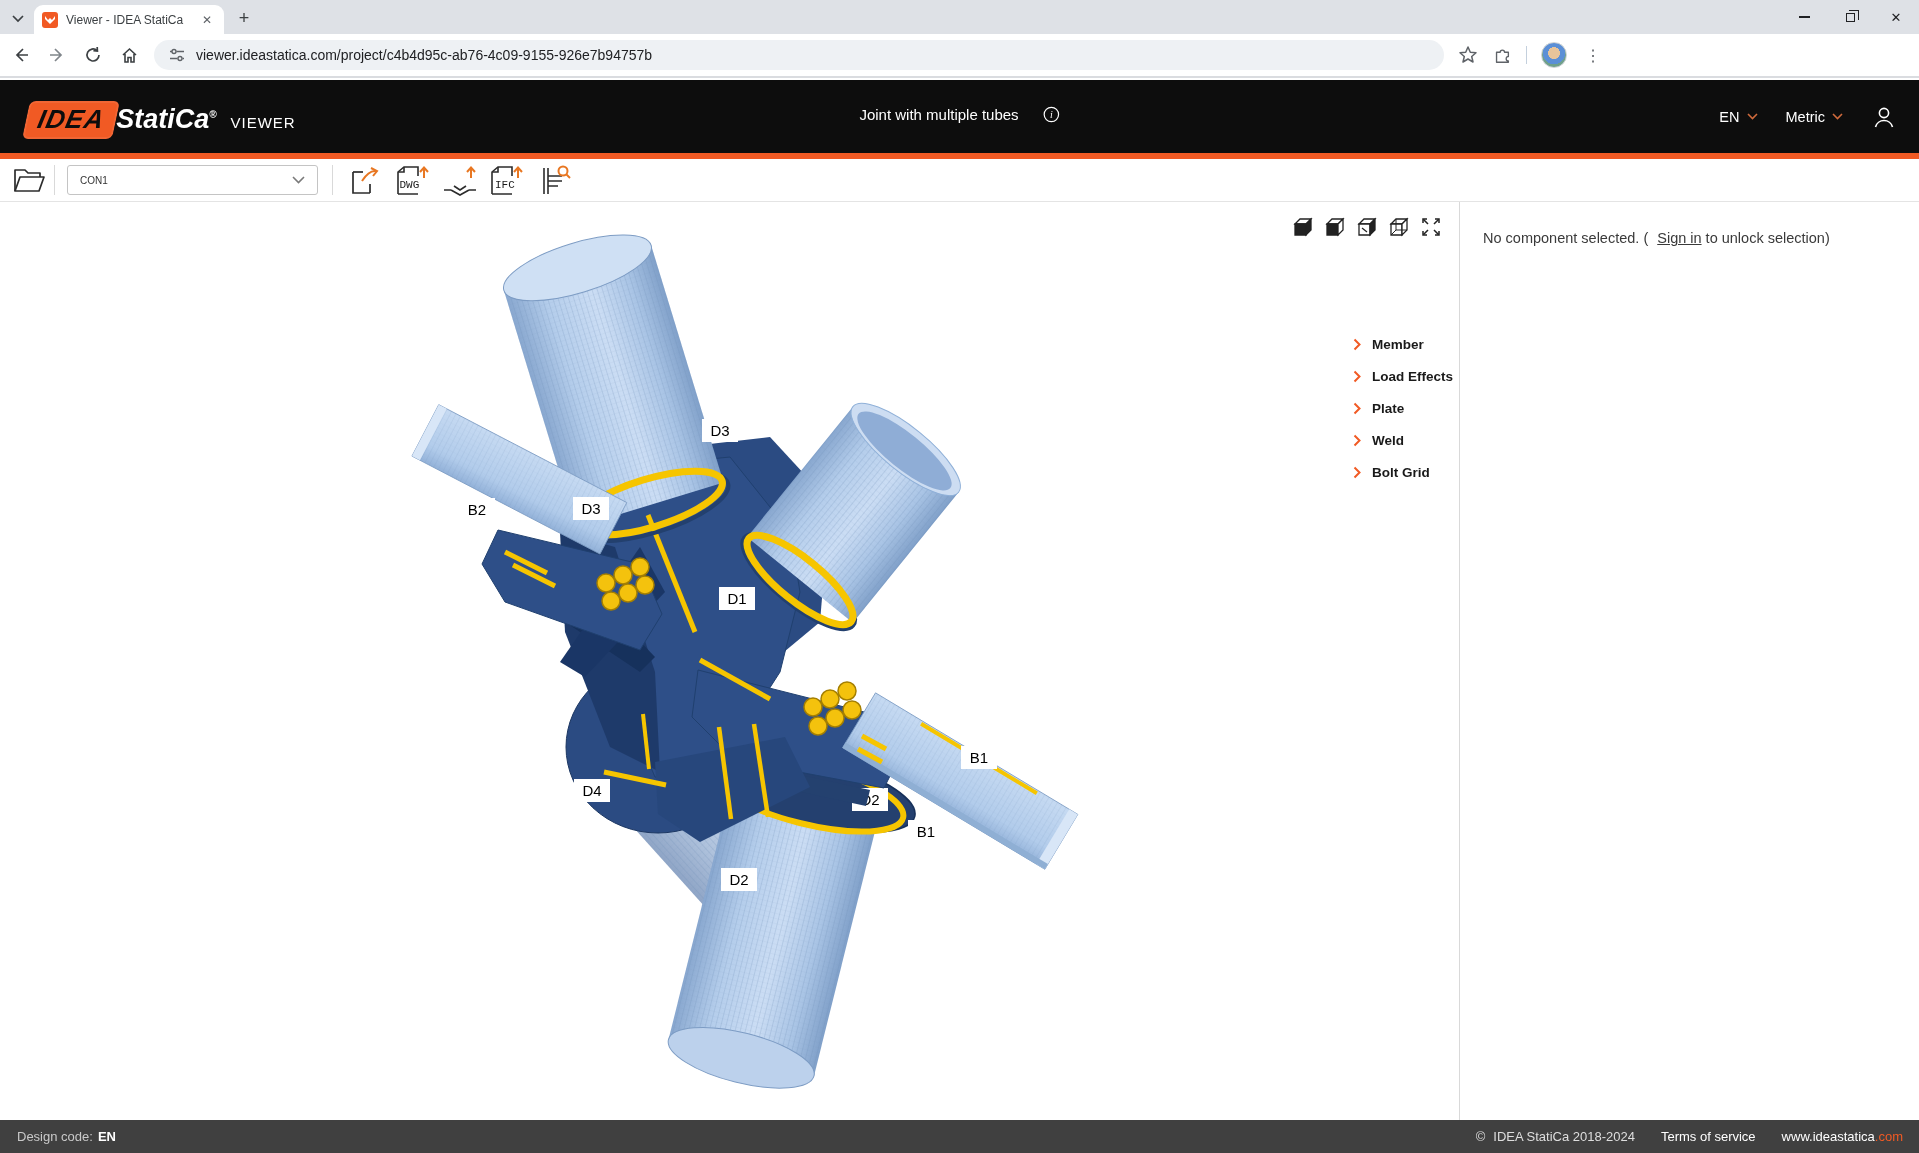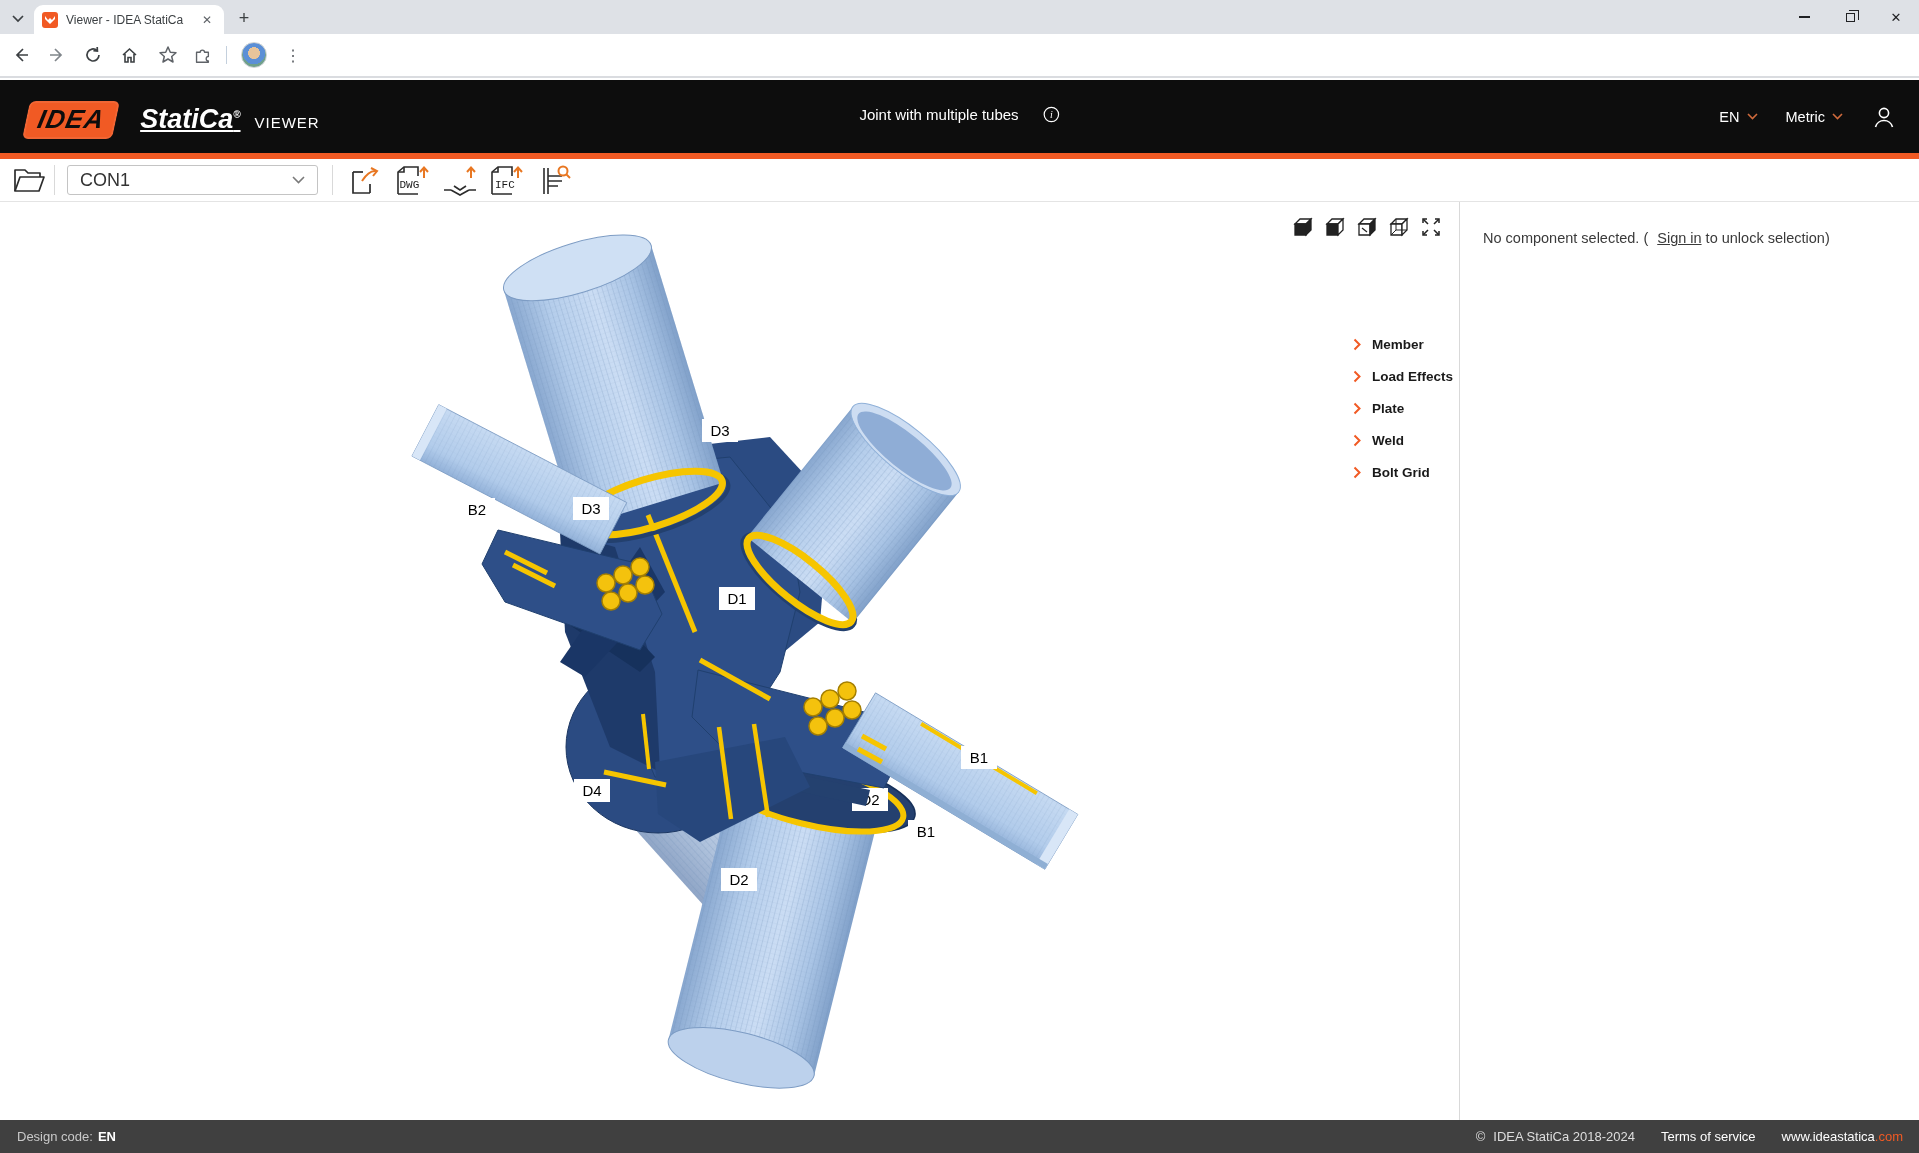--- a/index.html
+++ b/index.html
@@ -28,34 +28,34 @@
   .omni-right { display:flex; align-items:center; margin-left:14px; gap:14px; }
   .avatar { width:26px; height:26px; border-radius:50%; background:radial-gradient(circle at 50% 42%, #e8c49a 0 32%, #5b8fd6 33% 60%, #6fa08b 61%); border:1px solid #cdd1d5; cursor:pointer; }
   .chrome-sep { width:1px; height:18px; background:#c4d0dd; }
   .more-dots { font-size:16px; color:#5f6368; cursor:pointer; padding:0 4px; }
 
   
   .appheader { position:absolute; left:0; top:80px; width:1919px; height:73px; background:#0d0d0d; }
   .logo-wrap { position:absolute; left:26px; top:21px; display:flex; align-items:baseline; }
   .logo-idea { display:inline-block; background:#f15a24; transform:skewX(-12deg); border-radius:6px; padding:1px 10px 2px; border:2px solid #f8b79a22; }
   .logo-idea span { display:inline-block; transform:skewX(0deg); font-size:26px; font-weight:bold; font-style:italic; color:#0d0d0d; letter-spacing:1px; }
-  .logo-statica { color:#fff; font-size:27px; font-weight:bold; font-style:italic; margin-left:24px;text-decoration:underline; }
+  .logo-statica { color:#fff; font-size:27px; font-weight:bold; font-style:italic; margin-left:0; }
   .logo-reg { color:#fff; font-size:10px; vertical-align:super; }
   .logo-viewer { color:#fff; font-size:15px; letter-spacing:1px; margin-left:14px; }
   .header-title { position:absolute; left:50%; top:26px; transform:translateX(-50%); color:#fff; font-size:15px; display:flex; align-items:center; gap:24px; white-space:nowrap; }
   .header-right { position:absolute; right:22px; top:0; height:73px; display:flex; align-items:center; gap:28px; }
   .hdr-dd { display:flex; align-items:center; gap:7px; color:#fff; font-size:14.5px; cursor:pointer; }
   .orange-bar { position:absolute; left:0; top:153px; width:1919px; height:6px; background:#f15a24; }
 
   
   .toolbar { position:absolute; left:0; top:159px; width:1919px; height:43px; background:#fff; border-bottom:1px solid #e4e4e4; display:flex; align-items:center; }
   .tb-btn { width:38px; height:38px; display:flex; align-items:center; justify-content:center; cursor:pointer; background:transparent; border:none; }
   .tb-sep { width:1px; height:30px; background:#d9d9d9; margin:0 6px; }
   .con-select { width:251px; height:30px; border:1px solid #c4c4c4; border-radius:3px; background:#fff; display:flex; align-items:center; padding:0 12px; margin-left:6px; cursor:pointer; }
-  .con-select span.val { font-size:18px; color:#333; flex:1; }
+  .con-select span.val { font-size:10px; color:#333; flex:1; }
   .icongroup { display:flex; align-items:center; margin-left:8px; gap:9px; }
 
   
   .main { position:absolute; left:0; top:202px; width:1919px; height:918px; background:#fff; }
   .scene-svg { position:absolute; left:0; top:0; cursor:grab; }
   .view-toolbar { position:absolute; left:1291px; top:13px; display:flex; gap:8px; align-items:center; }
   .view-btn { width:24px; height:24px; display:flex; align-items:center; justify-content:center; cursor:pointer; background:transparent; border:none; }
   .tree { position:absolute; left:1353px; top:126px; width:158px; }
   .tree-item { height:32px; display:flex; align-items:center; gap:11px; cursor:pointer; }
   .tree-item span { font-size:13.5px; font-weight:bold; color:#1a1a1a; }
@@ -122,20 +122,29 @@
     <div class="navbtn">
       <svg width="18" height="18" viewBox="0 0 18 18">
           <path d="M15 9 a6 6 0 1 1 -2 -4.5" fill="none" stroke="#3c4043" stroke-width="1.7"></path>
           <path d="M13.2 1 L13.4 5 L9.4 4.6" fill="none" stroke="#3c4043" stroke-width="1.7"></path>
         </svg>
     </div>
     <div class="navbtn">
       <svg width="19" height="19" viewBox="0 0 19 19">
           <path d="M3 9 L9.5 3 L16 9 M5 8 V16 H8 V11.5 H11 V16 H14 V8" fill="none" stroke="#3c4043" stroke-width="1.6"></path>
         </svg>
+    </div>
+    <div class="omnibox">
+      <svg width="18" height="18" viewBox="0 0 18 18">
+          <circle cx="6" cy="5.5" r="2" fill="none" stroke="#5f6368" stroke-width="1.4"></circle>
+          <path d="M8.5 5.5 H16 M2 5.5 H4" stroke="#5f6368" stroke-width="1.4"></path>
+          <circle cx="12" cy="12.5" r="2" fill="none" stroke="#5f6368" stroke-width="1.4"></circle>
+          <path d="M2 12.5 H9.5 M14.5 12.5 H16" stroke="#5f6368" stroke-width="1.4"></path>
+        </svg>
+      <span class="url-text">viewer.ideastatica.com/project/c4b4d95c-ab76-4c09-9155-926e7b94757b</span>
     </div>
     <div class="omni-right">
       <svg width="20" height="20" viewBox="0 0 20 20">
           <path d="M10 2 L12.3 7.3 L18 7.8 L13.7 11.5 L15 17 L10 14 L5 17 L6.3 11.5 L2 7.8 L7.7 7.3 Z" fill="none" stroke="#5f6368" stroke-width="1.5" stroke-linejoin="round"></path>
         </svg>
       <svg width="20" height="20" viewBox="0 0 22 22">
           <path d="M5 8 h4 a2.4 2.4 0 1 1 4.8 0 H18 v4.6 a2.4 2.4 0 1 0 0 4.8 V19 H5 Z" fill="none" stroke="#5f6368" stroke-width="1.5" stroke-linejoin="round"></path>
         </svg>
       <span class="chrome-sep"></span>
       <span class="avatar"></span>

